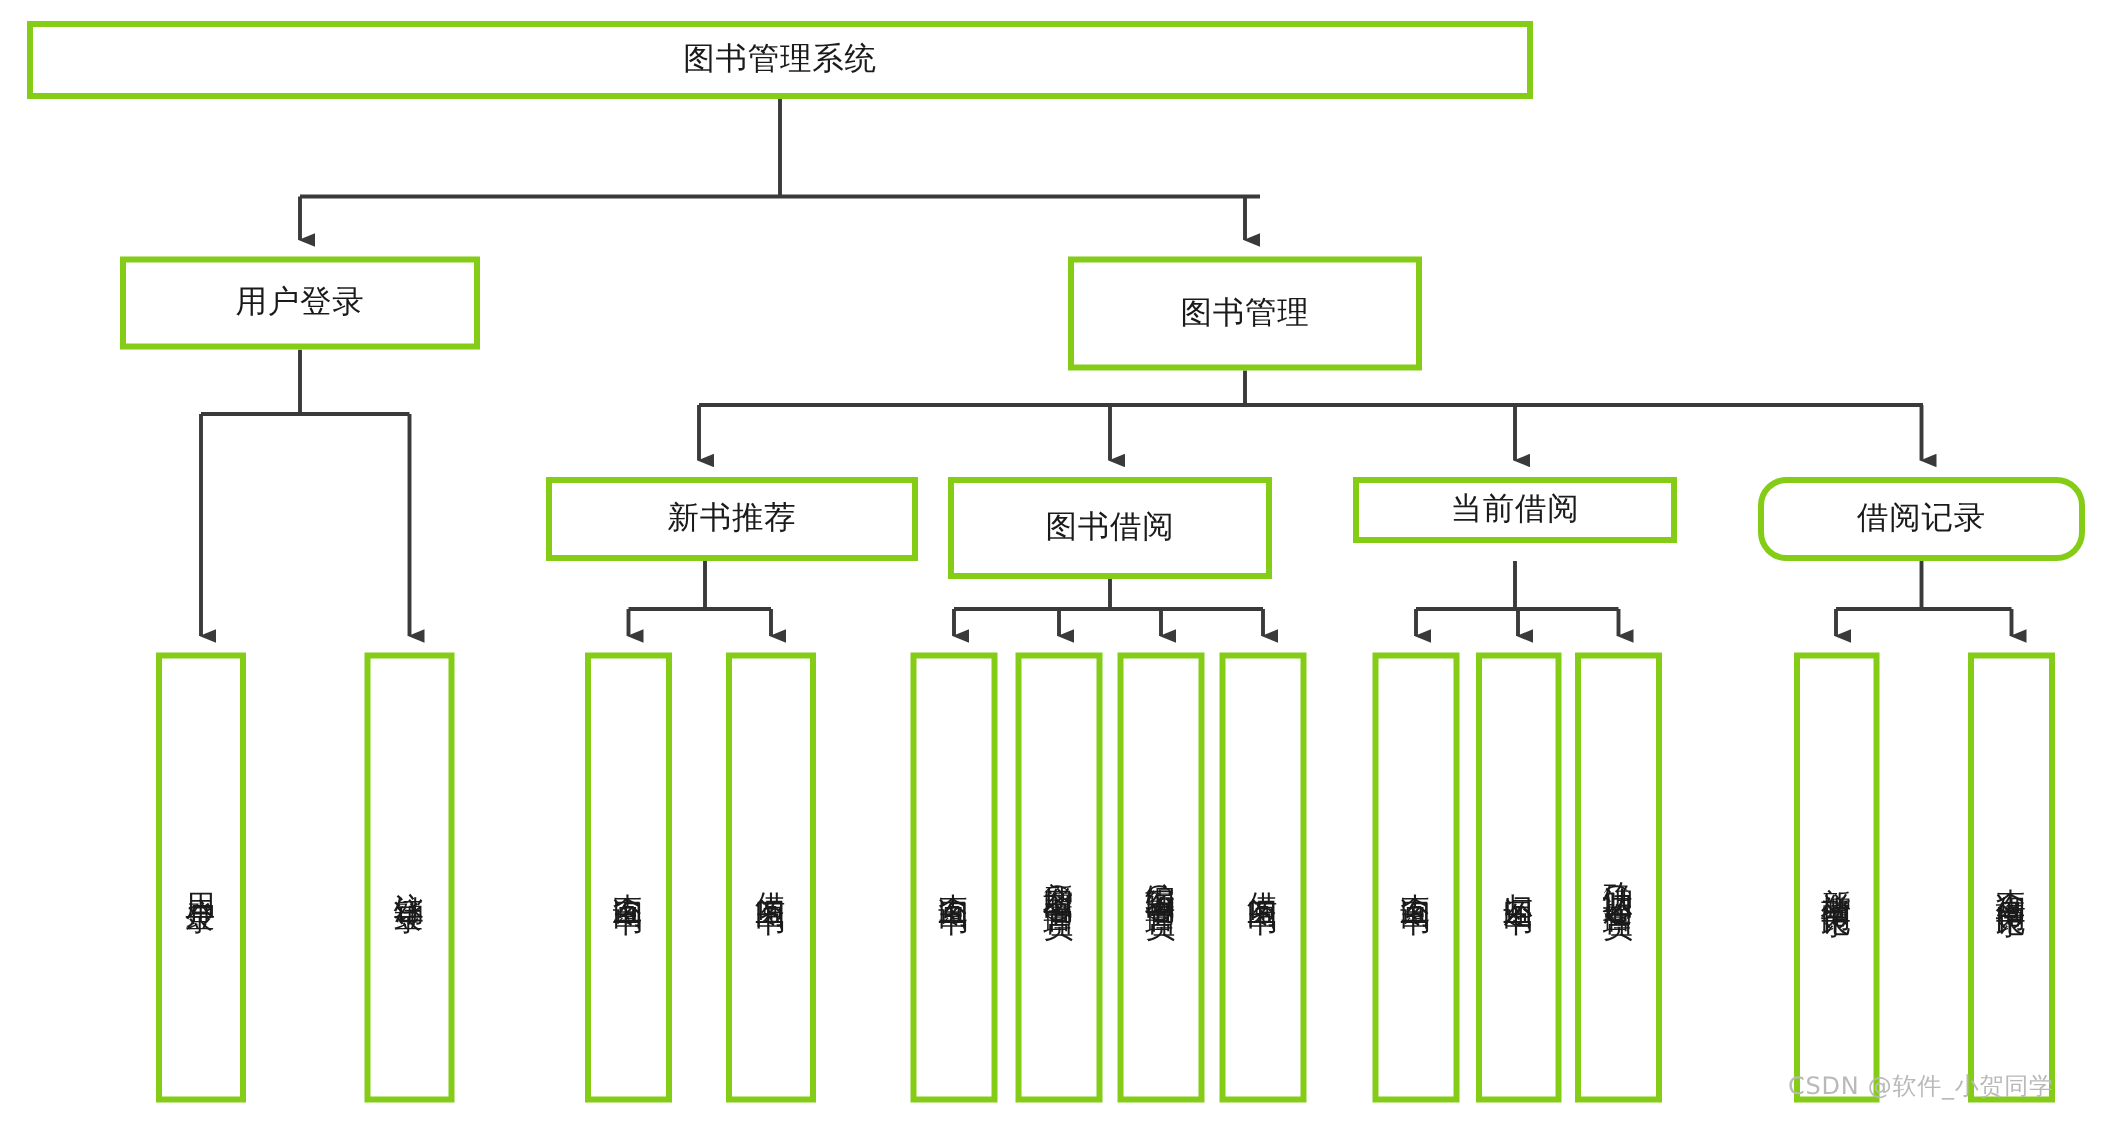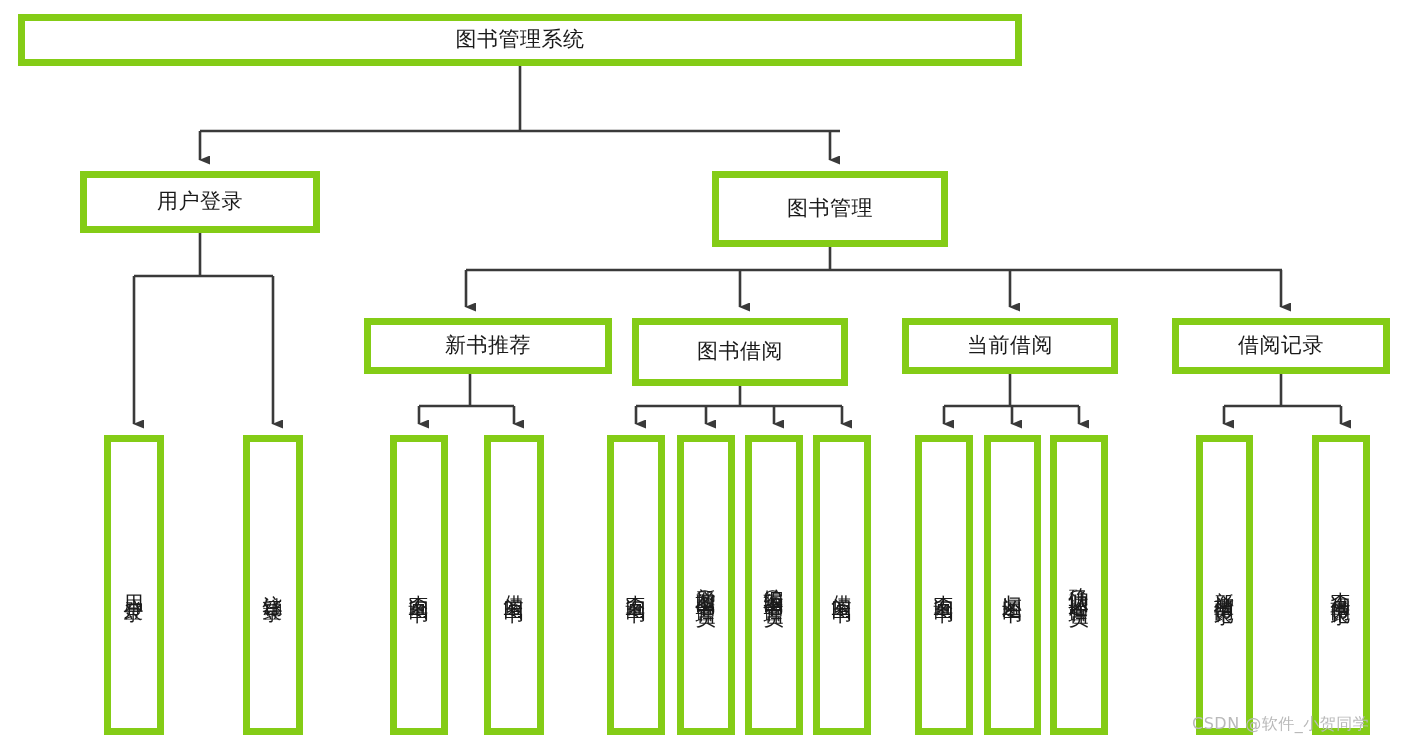--- a/index.html
+++ b/index.html
@@ -23,21 +23,21 @@
     left: 0;
     top: 0;
     width: 1405px;
     height: 747px;
     pointer-events: none;
   }
   .node {
     position: absolute;
     box-sizing: border-box;
     background: #ffffff;
-    border: 7px solid #84cc16;
+    border: 4px solid #84cc16;
     display: flex;
     align-items: center;
     justify-content: center;
     color: #1a1a1a;
   }
   .node-h {
     
     font-size: 21px;
     letter-spacing: 0.5px;
     line-height: 1.1;
@@ -130,24 +130,24 @@
   <div class="node node-h" style="left:712px; top:171px; width:236px; height:76px;">
     <span>图书管理</span>
   </div>
 
   <div class="node node-h" style="left:364px; top:318px; width:248px; height:56px;">
     <span>新书推荐</span>
   </div>
   <div class="node node-h" style="left:632px; top:318px; width:216px; height:68px;">
     <span>图书借阅</span>
   </div>
-  <div class="node node-h" style="left:902px; top:318px; width:216px; height:56px;">
+  <div class="node node-h" style="left:902px; top:318px; width:216px; height:44px;">
     <span>当前借阅</span>
   </div>
-  <div class="node node-h" style="left:1172px; top:318px; width:218px; height:56px;">
+  <div class="node node-h" style="left:1172px; top:318px; width:218px; height:56px;border-radius:19px;">
     <span>借阅记录</span>
   </div>
 
   <div class="node node-v" style="left:104px; top:435px; width:60px; height:300px;">
     <span class="vtext">用户登录</span>
   </div>
   <div class="node node-v" style="left:243px; top:435px; width:60px; height:300px;">
     <span class="vtext">注销登录</span>
   </div>
 

